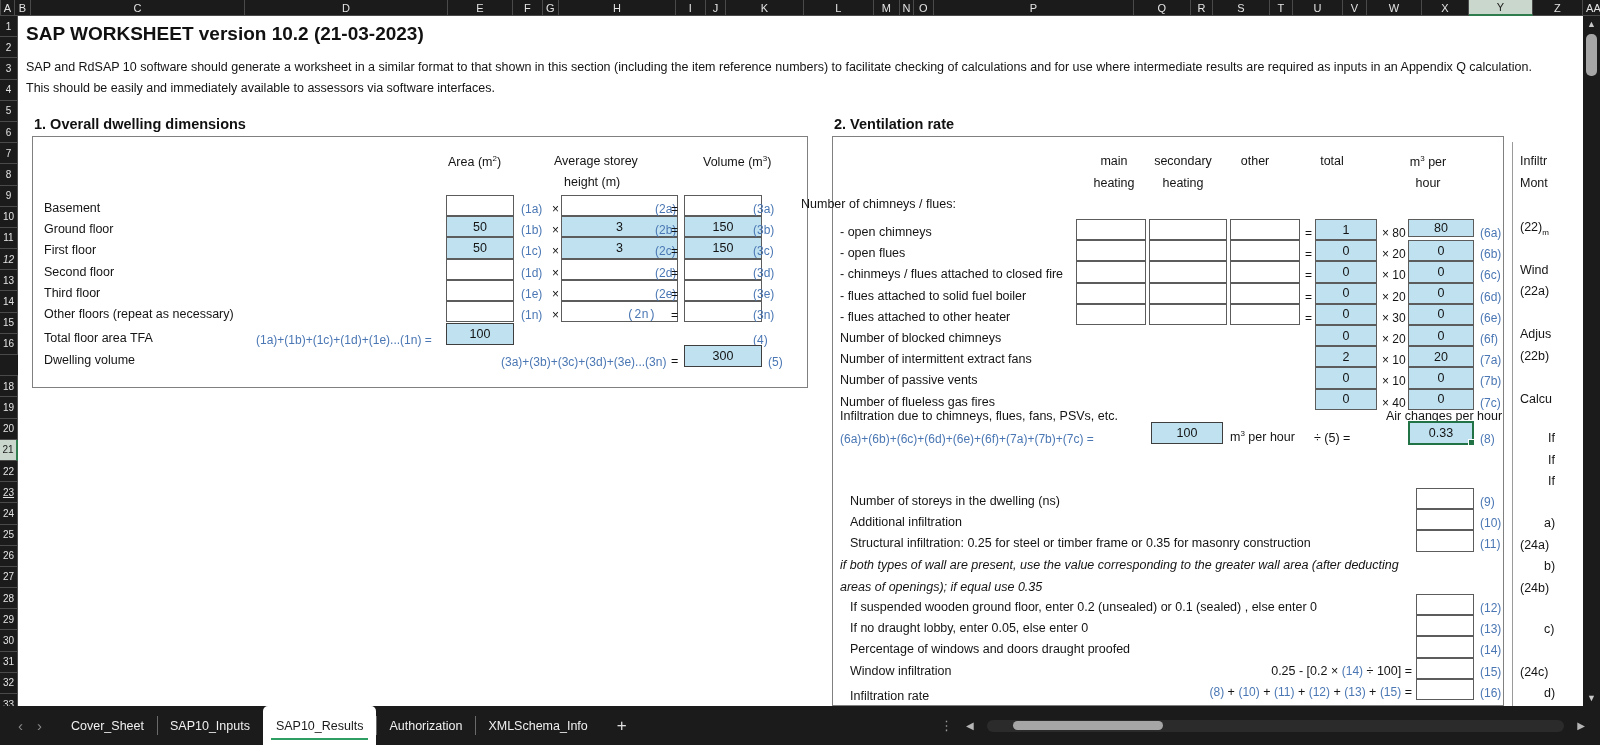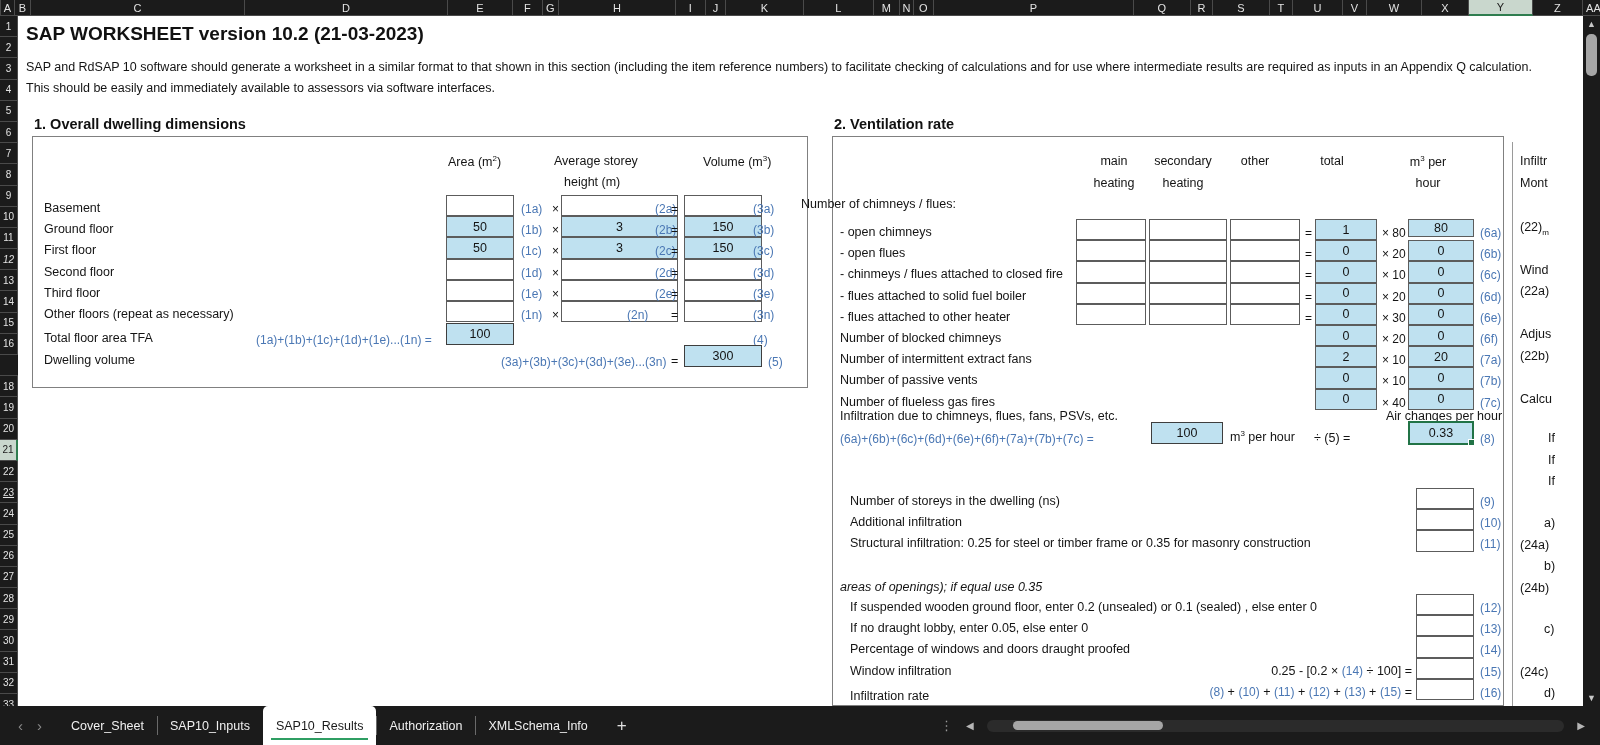--- a/index.html
+++ b/index.html
@@ -267,21 +267,21 @@
         <div class="bx" style="left: 543px; top: 263.8px; width: 117px; height: 21.2px;"></div>
         <div class="abs ref" style="left: 637px; top: 270.8px;">(2e)</div>
         <div class="abs txt sm" style="left: 653px; top: 271.8px;">=</div>
         <div class="bx" style="left: 666px; top: 263.8px; width: 78px; height: 21.2px;"></div>
         <div class="abs ref" style="left: 735px; top: 270.8px;">(3e)</div>
         <div class="abs txt" style="left: 26px; top: 292px;">Other floors (repeat as necessary)</div>
         <div class="bx" style="left: 428px; top: 285px; width: 68px; height: 21.2px;"></div>
         <div class="abs ref" style="left: 503px; top: 292px;">(1n)</div>
         <div class="abs txt sm" style="left: 534px; top: 293px;">×</div>
         <div class="bx" style="left: 543px; top: 285px; width: 117px; height: 21.2px;"></div>
-        <div class="abs ref" style="left: 609px; top: 292px;">(2n)</div>
+        <div class="abs ref" style="left: 609px; top: 292px; font-family: Liberation Mono, monospace;">(2n)</div>
         <div class="abs txt sm" style="left: 653px; top: 293px;">=</div>
         <div class="bx" style="left: 666px; top: 285px; width: 78px; height: 21.2px;"></div>
         <div class="abs ref" style="left: 735px; top: 292px;">(3n)</div>
       </div>
 
   <div class="abs txt" style="left:26px; top:316px;">Total floor area TFA</div>
   <div class="abs ref" style="left:238px; top:317px;">(1a)+(1b)+(1c)+(1d)+(1e)...(1n) =</div>
   <div class="bx fill thick" style="left:428px; top:307px; width:68px; height:22px;">100</div>
   <div class="abs ref" style="left:735px; top:317px;">(4)</div>
 
@@ -401,20 +401,21 @@
         <div class="bx" style="left: 1398px; top: 472px; width: 58px; height: 21.2px;"></div>
         <div class="abs ref" style="left: 1462px; top: 479px;">(9)</div>
         <div class="abs txt" style="left: 832px; top: 500.2px;">Additional infiltration</div>
         <div class="bx" style="left: 1398px; top: 493.2px; width: 58px; height: 21.2px;"></div>
         <div class="abs ref" style="left: 1462px; top: 500.2px;">(10)</div>
         <div class="abs txt" style="left: 832px; top: 521.4px;">Structural infiltration: 0.25 for steel or timber frame or 0.35 for masonry construction</div>
         <div class="bx" style="left: 1398px; top: 514.4px; width: 58px; height: 21.2px;"></div>
         <div class="abs ref" style="left: 1462px; top: 521.4px;">(11)</div>
       </div>
 
+  <div class="abs txt ital" style="left:822px; top:543px;">if both types of wall are present, use the value corresponding to the greater wall area (after deducting</div>
   <div class="abs txt ital" style="left:822px; top:565px;">areas of openings); if equal use 0.35</div>
 
   <div id="s2items2">
         <div class="abs txt" style="left: 832px; top: 585px;">If suspended wooden ground floor, enter 0.2 (unsealed) or 0.1 (sealed) , else enter 0</div>
         <div class="bx" style="left: 1398px; top: 578px; width: 58px; height: 21.2px;"></div>
         <div class="abs ref" style="left: 1462px; top: 585px;">(12)</div>
         <div class="abs txt" style="left: 832px; top: 606.2px;">If no draught lobby, enter 0.05, else enter 0</div>
         <div class="bx" style="left: 1398px; top: 599.2px; width: 58px; height: 21.2px;"></div>
         <div class="abs ref" style="left: 1462px; top: 606.2px;">(13)</div>
         <div class="abs txt" style="left: 832px; top: 627.4px;">Percentage of windows and doors draught proofed</div>

